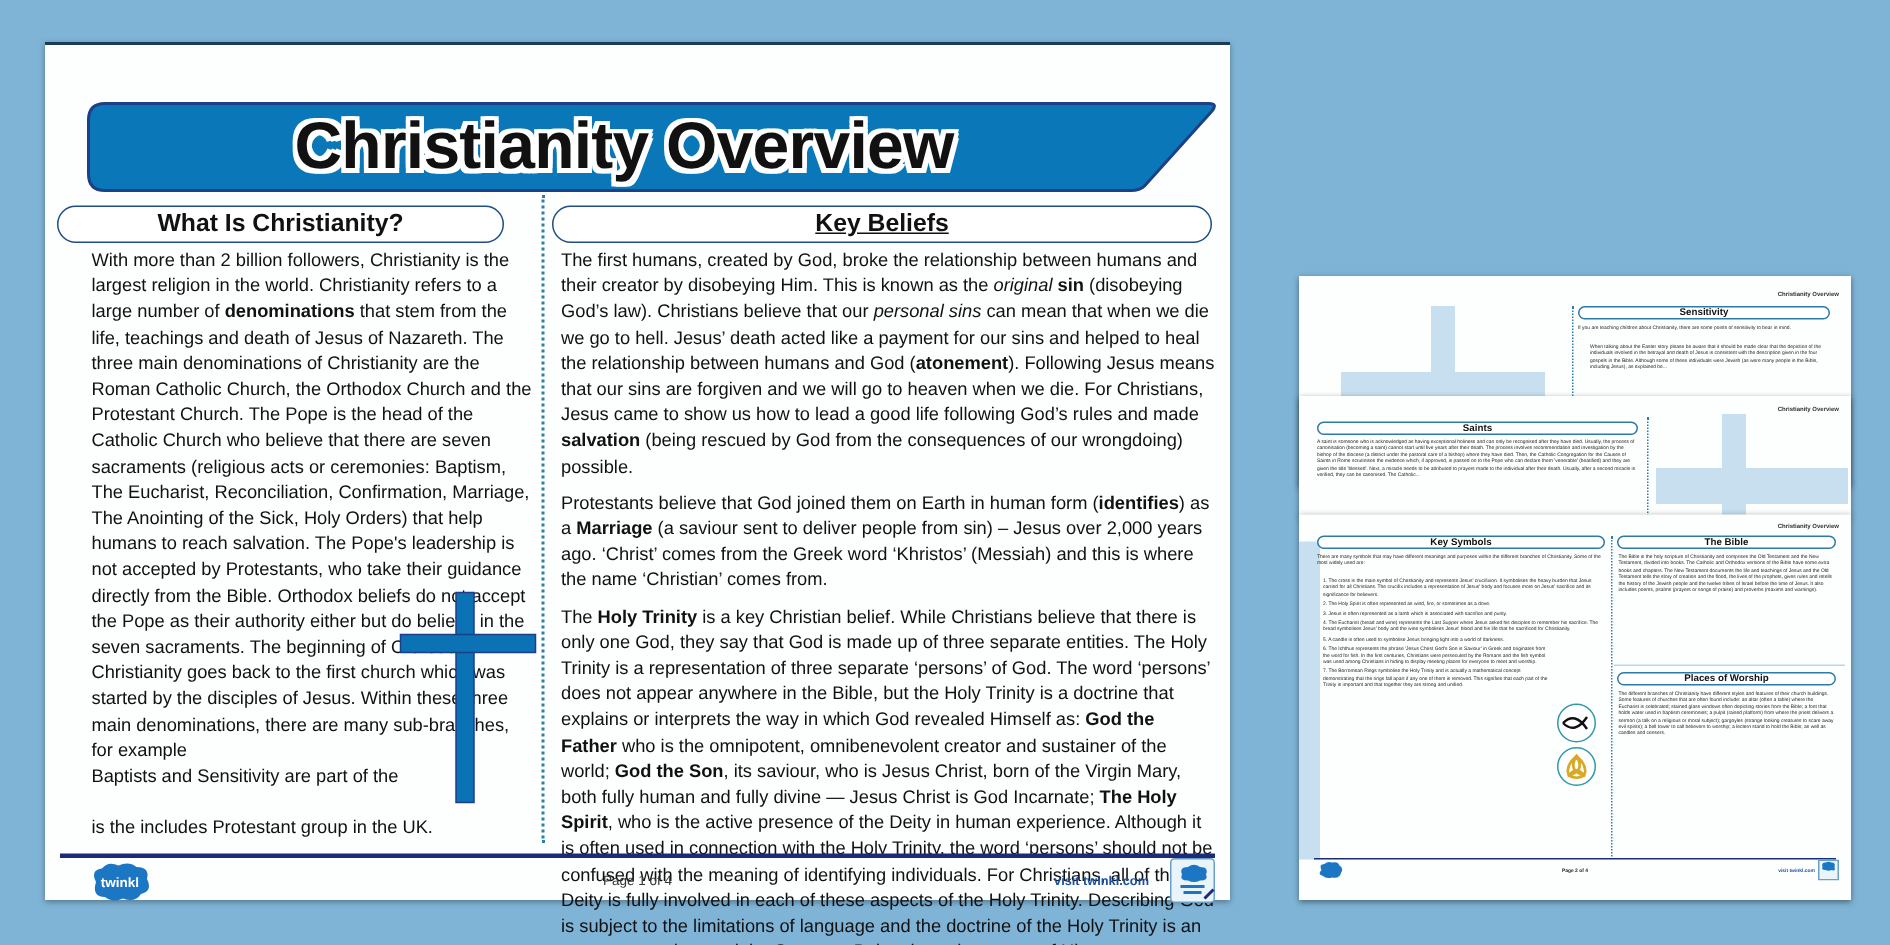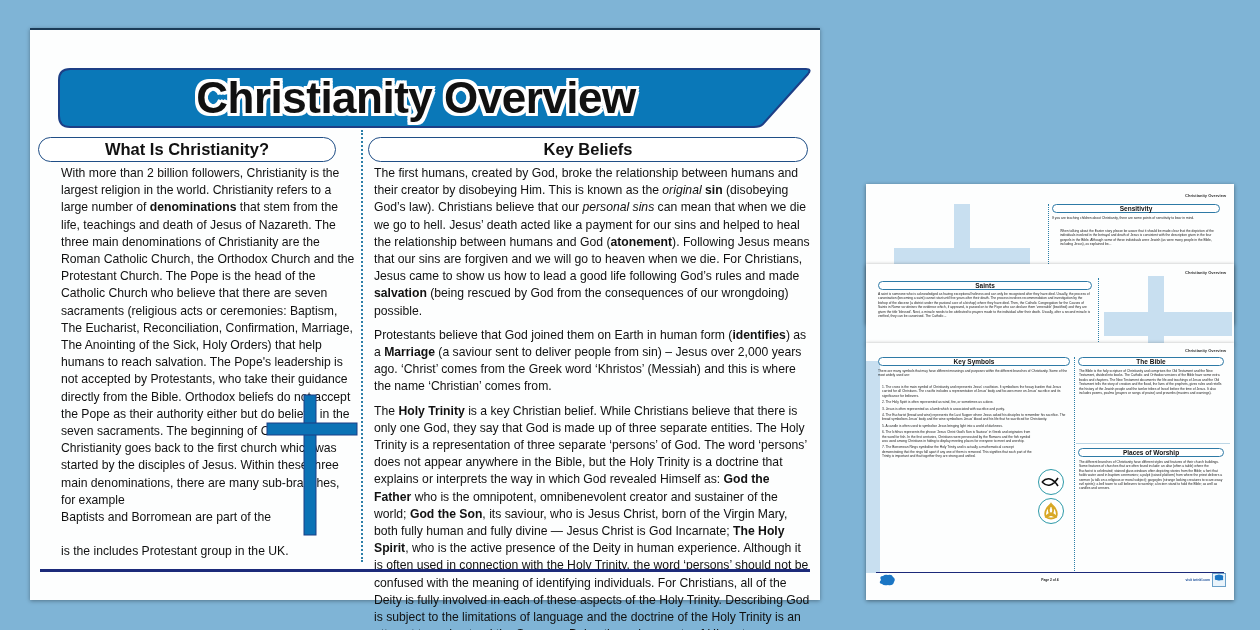--- a/index.html
+++ b/index.html
@@ -103,45 +103,61 @@
     </svg>
     <div class="title-text">Christianity Overview</div>
   </div>
 
   <div class="col-divider"></div>
 
   <div class="section-header" style="left:8px; top:107px; width:298px;">What Is Christianity?</div>
 
   <div class="body-text" style="left:31px; top:135px; width:296px;">
     <span>With more than 2 billion followers, Christianity is the largest religion in the world. Christianity refers to a large number of </span><b>denominations</b><span> that stem from the life, teachings and death of Jesus of Nazareth. The three main denominations of Christianity are the Roman Catholic Church, the Orthodox Church and the Protestant Church. The Pope is the head of the Catholic Church who believe that there are seven sacraments (religious acts or ceremonies:  Baptism, The Eucharist, Reconciliation, Confirmation, Marriage, The Anointing of the Sick, Holy Orders) that help humans to reach salvation. The Pope's leadership is not accepted by Protestants, who take their guidance directly from the Bible. Orthodox beliefs do not accept the Pope as their authority either but do believe in the seven sacraments. The beginning of Orthodox Christianity goes back to the first church which was started by the disciples of Jesus. Within these three main denominations, there are many sub-branches, for example</span><br>
-    <span>Baptists and Borromean are part of the</span><br>
+    <span>Baptists and Sensitivity are part of the</span><br>
     <br>
     <span>is the includes Protestant group in the UK.</span>
   </div>
 
   <svg class="cross-main" width="92" height="142">
     <rect x="38" y="1" width="12" height="140" fill="#0b72b5" stroke="#1d3f86" stroke-width="1"></rect>
     <rect x="1" y="29" width="90" height="12" fill="#0b72b5" stroke="#1d3f86" stroke-width="1"></rect>
   </svg>
 
-  <div class="section-header" style="left:338px; top:107px; width:440px;">Key Beliefs</div>
+  <div class="section-header" style="left:338px; top:107px; width:440px;text-decoration:underline;">Key Beliefs</div>
 
   <div class="body-text" style="left:344px; top:135px; width:436px;">
     <p>
       <span>The first humans, created by God, broke the relationship between humans and their creator by disobeying Him. This is known as the </span><i>original</i><b> sin</b><span> (disobeying God’s law). Christians believe that our </span><i>personal sins</i><span> can mean that when we die we go to hell. Jesus’ death acted like a payment for our sins and helped to heal the relationship between humans and God (</span><b>atonement</b><span>). Following Jesus means that our sins are forgiven and we will go to heaven when we die. For Christians, Jesus came to show us how to lead a good life following God’s rules and made </span><b>salvation</b><span> (being rescued by God from the consequences of our wrongdoing) possible.</span>
     </p>
     <p>
       <span>Protestants believe that God joined them on Earth in human form (</span><b>identifies</b><span>) as a </span><b>Marriage</b><span> (a saviour sent to deliver people from sin) – Jesus over 2,000 years ago. ‘Christ’ comes from the Greek word ‘Khristos’ (Messiah) and this is where the name ‘Christian’ comes from.</span>
     </p>
     <p>
       <span>The </span><b>Holy Trinity</b><span> is a key Christian belief. While Christians believe that there is only one God, they say that God is made up of three separate entities. The Holy Trinity is a representation of three separate ‘persons’ of God. The word ‘persons’ does not appear anywhere in the Bible, but the Holy Trinity is a doctrine that explains or interprets the way in which God revealed Himself as: </span><b>God the Father</b><span> who is the omnipotent, omnibenevolent creator and sustainer of the world; </span><b>God the Son</b><span>, its saviour, who is Jesus Christ, born of the Virgin Mary, both fully human and fully divine — Jesus Christ is God Incarnate; </span><b>The Holy Spirit</b><span>, who is the active presence of the Deity in human experience. Although it is often used in connection with the Holy Trinity, the word ‘persons’ should not be confused with the meaning of identifying individuals. For Christians, all of the Deity is fully involved in each of these aspects of the Holy Trinity. Describing God is subject to the limitations of language and the doctrine of the Holy Trinity is an attempt to understand the Supreme Being through aspects of His nature as revealed in the Scriptures.  But God is so much greater than humankind that He is ultimately beyond our comprehension, so language will never be fully adequate to describe Him. The concept of the Holy Trinity identifies some aspects of His nature.</span>
     </p>
   </div>
 
   <div class="footer-line"></div>
+  <div class="footer">
+    <svg class="twinkl-logo" viewBox="0 0 44 28">
+      <path d="M6 14 Q2 6 10 5 Q14 0 21 3 Q28 0 33 4 Q42 4 40 12 Q44 20 36 22 Q32 28 24 25 Q17 28 12 24 Q3 24 6 14 Z" fill="#1b76c4"></path>
+      <text x="22" y="17" font-size="9" font-weight="bold" fill="#fff" text-anchor="middle" font-family="Liberation Sans, sans-serif">twinkl</text>
+    </svg>
+    <div class="page-num">Page 1 of 4</div>
+    <div class="visit-link">visit twinkl.com</div>
+    <div class="badge">
+      <svg width="30" height="30">
+        <path d="M7 10 Q5 5 11 5 Q15 2 19 5 Q25 5 23 10 Q25 14 19 14 Q15 16 11 14 Q5 14 7 10 Z" fill="#1b76c4"></path>
+        <rect x="6" y="17" width="16" height="2" fill="#1b76c4"></rect>
+        <rect x="8" y="21" width="12" height="2" fill="#1b76c4"></rect>
+        <path d="M22 26 L28 20" stroke="#1c2a7a" stroke-width="2"></path>
+      </svg>
+    </div>
+  </div>
 </div>
 
 <div class="thumb" style="left:866px; top:184px; width:368px; height:140px;">
   <div class="pale-cross-v" style="left:88px; top:20px; width:16px; height:120px;"></div>
   <div class="pale-cross-v" style="left:28px; top:64px; width:136px; height:16px;"></div>
   <div class="mini-divider" style="left:182px; top:20px; height:120px;"></div>
   <div class="mini-title" style="right:8px; top:9px;">Christianity Overview</div>
   <div class="mini-header" style="left:186px; top:20px; width:168px;">Sensitivity</div>
   <div class="mini-text" style="left:186px; top:32px; width:164px;">If you are teaching children about Christianity, there are some points of sensitivity to bear in mind.</div>
   <div class="mini-text" style="left:194px; top:45px; width:156px;">When talking about the Easter story please be aware that it should be made clear that the depiction of the individuals involved in the betrayal and death of Jesus is consistent with the description given in the four gospels in the Bible. Although some of these individuals were Jewish (as were many people in the Bible, including Jesus), as explained be...</div>

